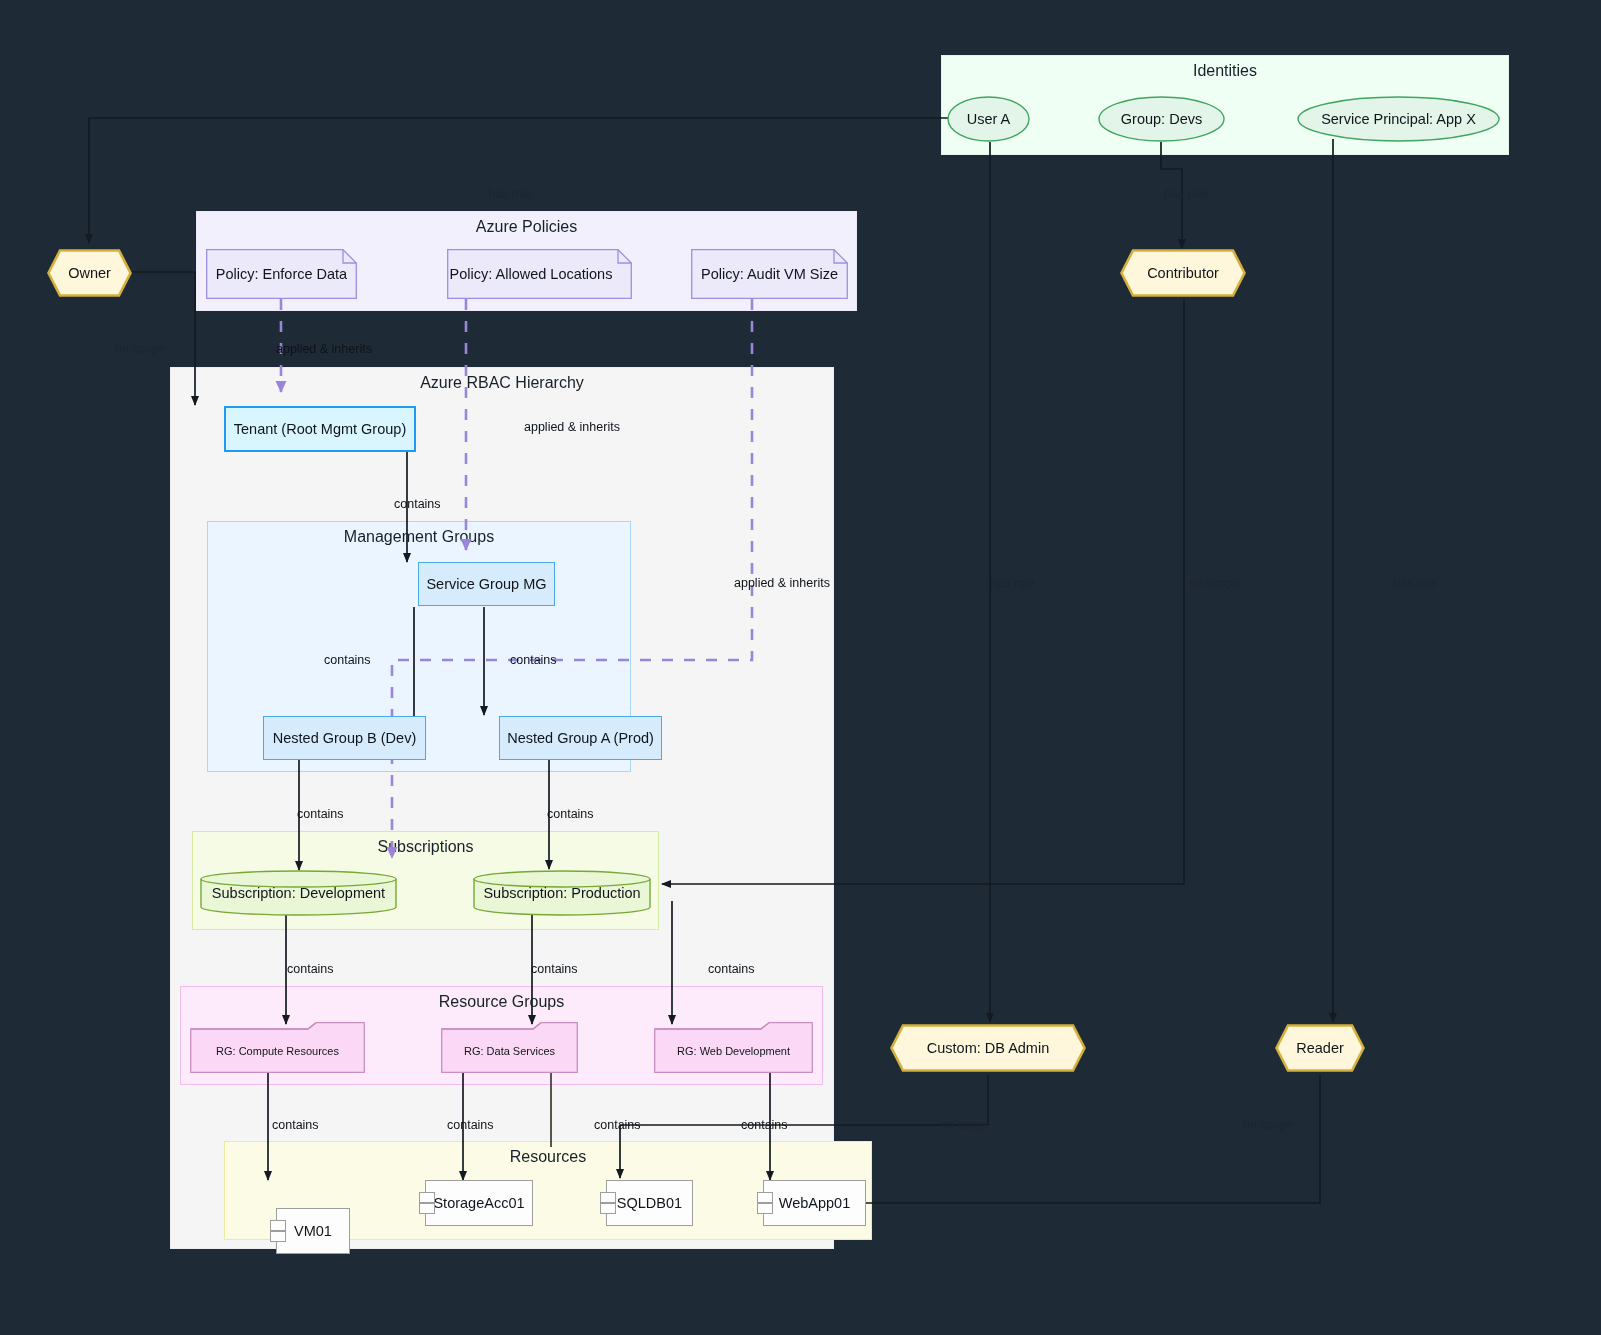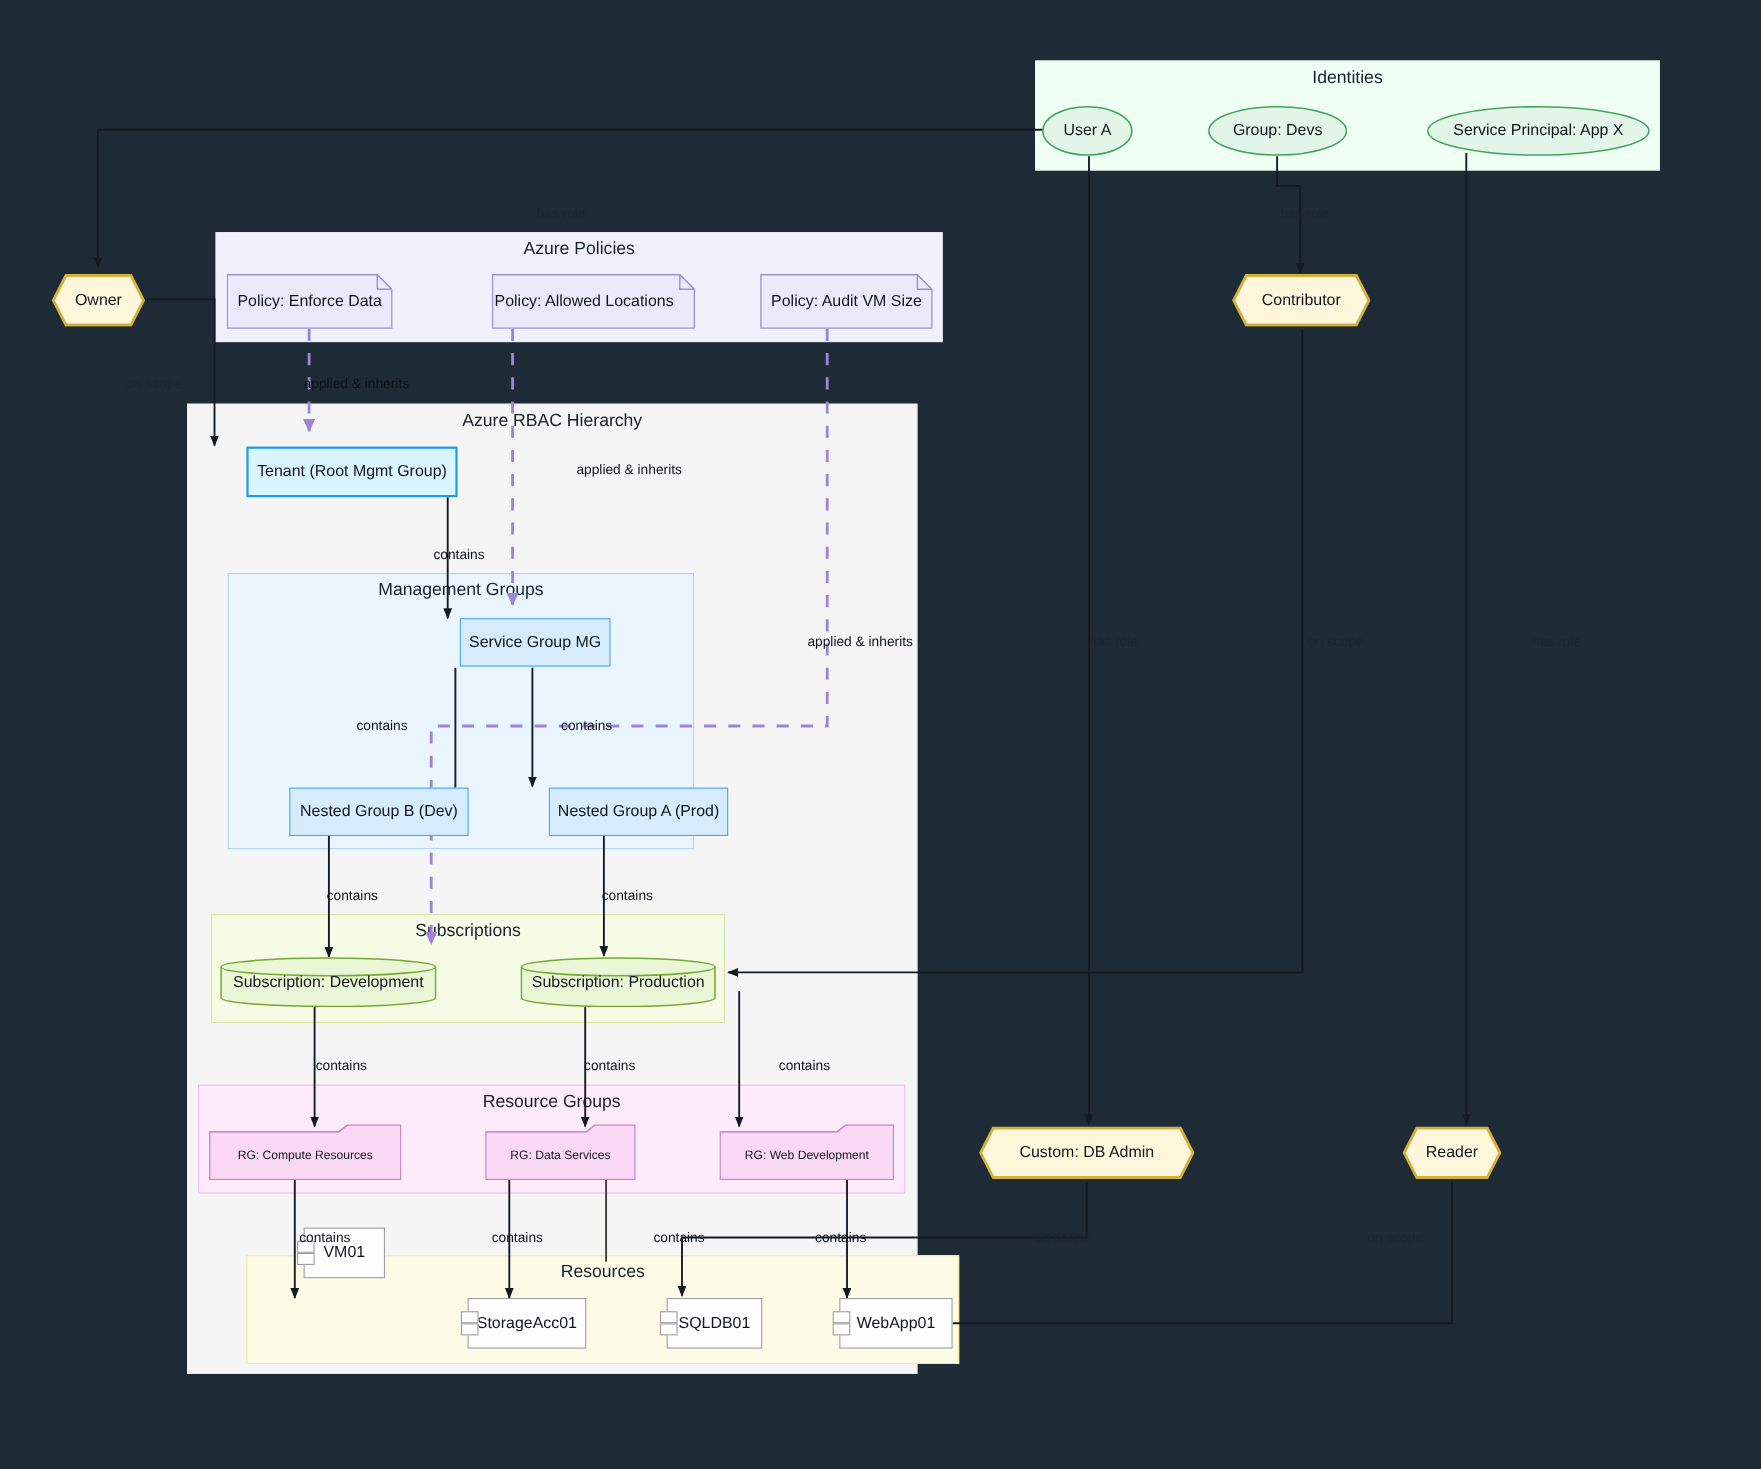--- a/index.html
+++ b/index.html
@@ -230,21 +230,21 @@
   </div>
 
   <div class="n-folder" style="left:654px;top:1022px;width:159px;height:51px;">
     <svg width="159" height="51" viewBox="0 0 159 51">
       <path d="M0.7,50.3 V7 H107 L115,0.7 H158.3 V50.3 Z" fill="#fbd9f6" stroke="#c88ec0" stroke-width="1.3"></path>
       <path d="M0.7,7 H107 L115,0.7" fill="none" stroke="#c88ec0" stroke-width="1.3"></path>
     </svg>
     <div class="lbl">RG: Web Development</div>
   </div>
 
-  <div class="node n-comp" style="left:232px;top:1116px;width:74px;height:46px;">
+  <div class="node n-comp" style="left:232px;top:1208px;width:74px;height:46px;">
     <span class="lug a"></span>
     <span class="lug b"></span>
     <span>VM01</span>
   </div>
 
   <div class="node n-comp" style="left:381px;top:1180px;width:108px;height:46px;">
     <span class="lug a"></span>
     <span class="lug b"></span>
     <span>StorageAcc01</span>
   </div>

